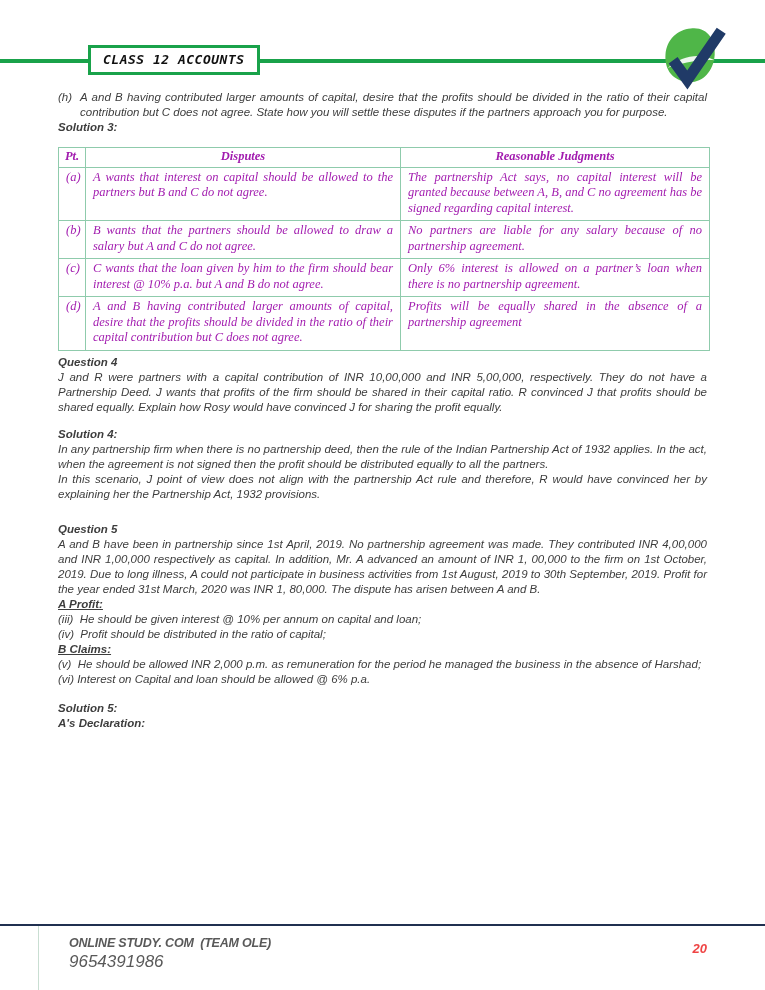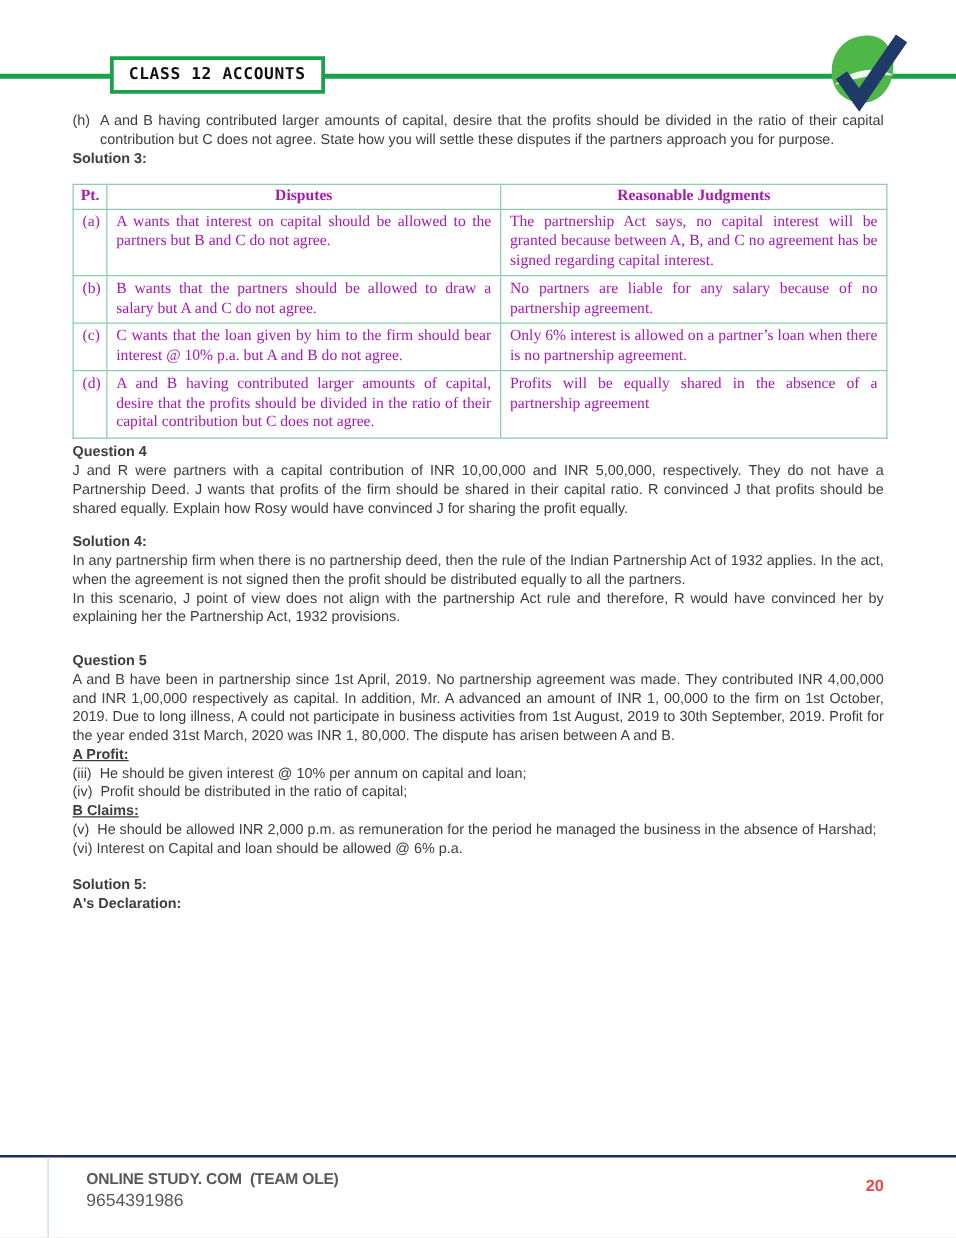--- a/index.html
+++ b/index.html
@@ -3,20 +3,21 @@
 <meta charset="utf-8">
 <style>
   html,body{margin:0;padding:0;background:#e8e8e8;}
   .page{
     position:relative;
     width:765px;height:990px;
     background:#ffffff;
     overflow:hidden;
     font-family:"Liberation Sans",sans-serif;
     color:#3d3d3d;
+    font-style:italic;
   }
   
   .header-rule{
     position:absolute;left:0;top:59px;width:765px;height:4px;
     background:#19a24a;z-index:1;
   }
   .class-badge{
     position:absolute;left:88px;top:45px;z-index:3;
     background:#ffffff;border:3px solid #19a24a;
     padding:4px 12px 5px 12px;
@@ -57,21 +58,21 @@
   td.pt{text-align:center;padding-left:2px;padding-right:2px;}
   td.txt{text-align:justify;}
   
   .footer-rule{position:absolute;left:0;top:924px;width:765px;height:2px;background:#203050;}
   .footer-edge{position:absolute;left:38px;top:926px;width:1px;height:64px;background:#c9ded2;}
   .footer{
     position:absolute;left:69px;top:936px;width:649px;
     color:#595959;
   }
   .footer-org{font-weight:bold;font-size:12.5px;letter-spacing:-0.2px;}
-  .footer-phone{font-size:14px;margin-top:2px;}
+  .footer-phone{font-size:17px;margin-top:2px;}
   .page-number{
     position:absolute;right:58px;top:941px;
     font-weight:bold;font-size:13px;color:#ef4444;
   }
 </style>
 </head>
 <body>
 
 <div class="page">
 

